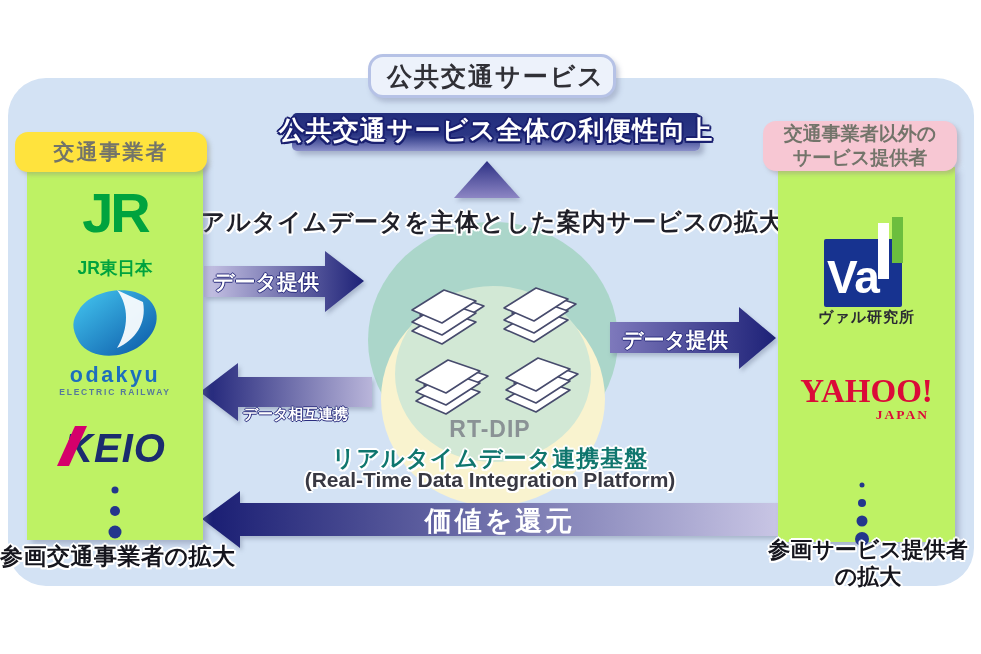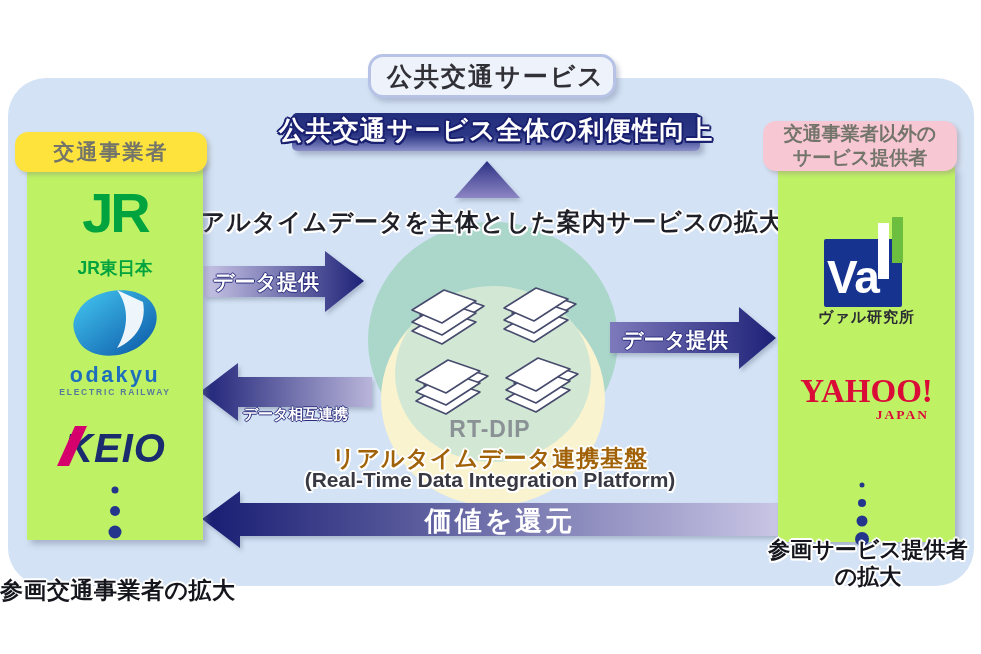--- a/index.html
+++ b/index.html
@@ -50,28 +50,28 @@
   .hdr-right { left:763px; top:121px; width:194px; height:50px; background:#f7c7d3;
     border-radius:13px; display:flex; flex-direction:column; align-items:center;
     justify-content:center; box-shadow:3px 3px 4px rgba(150,130,140,.4); }
   .hdr-right-text { font-size:19px; font-weight:700; color:#73746a; line-height:24px; }
 
   .panel { background:#bef264; box-shadow:4px 4px 6px rgba(110,120,150,.45); }
   .panel-left { left:27px; top:158px; width:176px; height:382px; }
   .panel-right { left:778px; top:167px; width:177px; height:375px; }
 
   .footer-label { font-weight:900; color:#15151d; }
-  .footer-left { left:0; top:541px; width:232px; font-size:23px; letter-spacing:.5px; white-space:nowrap;margin-top:34px; }
+  .footer-left { left:0; top:541px; width:232px; font-size:23px; letter-spacing:.5px; white-space:nowrap; }
   .footer-right { left:758px; top:536px; width:220px; font-size:22px; line-height:27px; }
 
   
   .rtdip { left:390px; top:416px; width:200px; font-size:23px; font-weight:700;
     color:#8a9295; letter-spacing:1px; }
   .plat-name { left:290px; top:443px; width:400px; font-size:23px; font-weight:900;
-    color:#a16207; letter-spacing:1px; white-space:nowrap; }
+    color:#0f766e; letter-spacing:1px; white-space:nowrap; }
   .plat-en { left:240px; top:468px; width:500px; font-size:21px; font-weight:900;
     color:#383842; white-space:nowrap; }
 
   
   .arrow-label { color:#ffffff; font-weight:700; white-space:nowrap; }
   .lbl-provide-left { left:207px; top:268px; width:118px; font-size:21px; }
   .lbl-mutual { left:213px; top:381px; width:165px; font-size:15px;margin-top:24px; }
   .lbl-provide-right { left:612px; top:326px; width:126px; font-size:21px; }
   .lbl-value { left:320px; top:503px; width:360px; font-size:27px; font-weight:800; letter-spacing:3px; }
 

